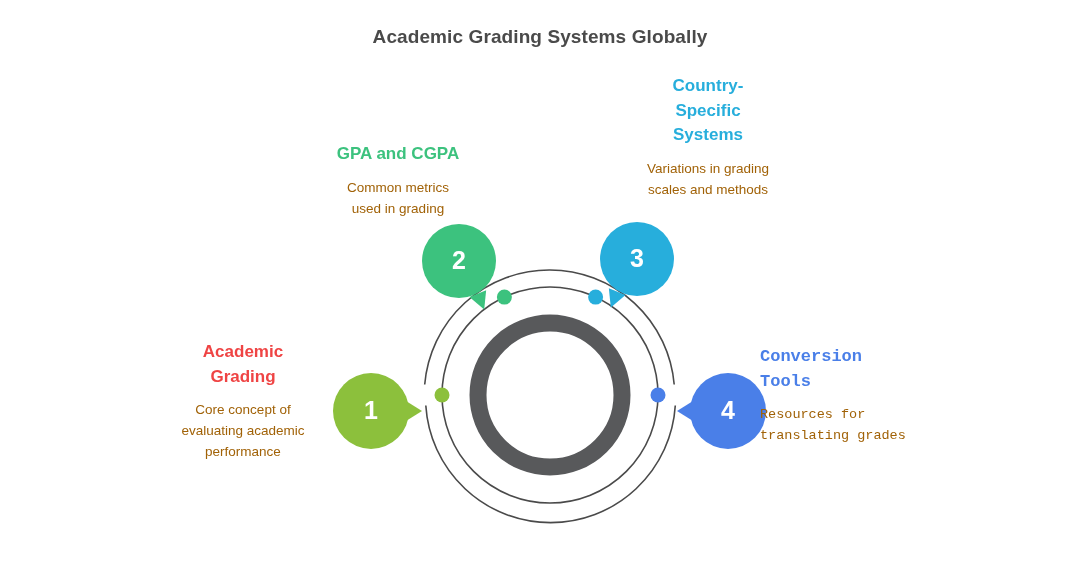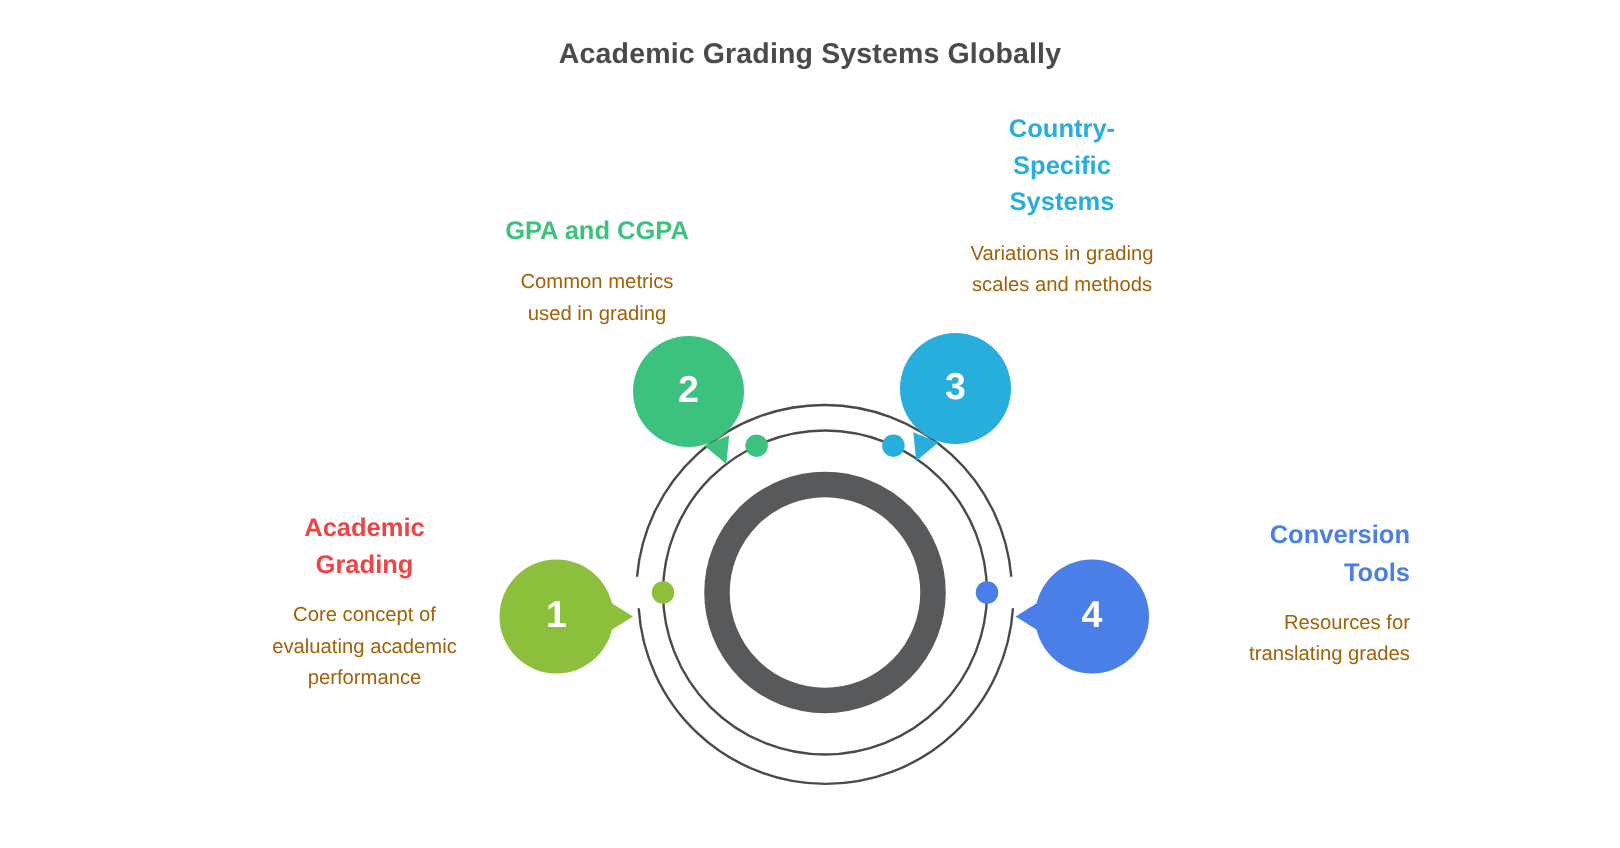--- a/index.html
+++ b/index.html
@@ -132,21 +132,21 @@
 
   #block-1 { left: 150px; top: 340px; width: 186px; text-align: center; }
   #block-1 .block-title { color: #8CC03C; }
 
   #block-2 { left: 300px; top: 123px; width: 196px; text-align: center; }
   #block-2 .block-title { color: #3CC27E; margin-top: 19px; }
 
   #block-3 { left: 620px; top: 74px; width: 176px; text-align: center; }
   #block-3 .block-title { color: #27AEDC; }
 
-  #block-4 { left: 760px; top: 345px; width: 180px; text-align: right; }
+  #block-4 { left: 760px; top: 345px; width: 180px; text-align: left; font-family: Liberation Mono, monospace; }
   #block-4 .block-title { color: #4A7FE8; }
 </style>
 </head>
 <body>
 
 <div id="infographic">
 
   <div class="page-title">Academic Grading Systems Globally</div>
 
   <svg class="rings-svg" viewBox="0 0 300 320">

